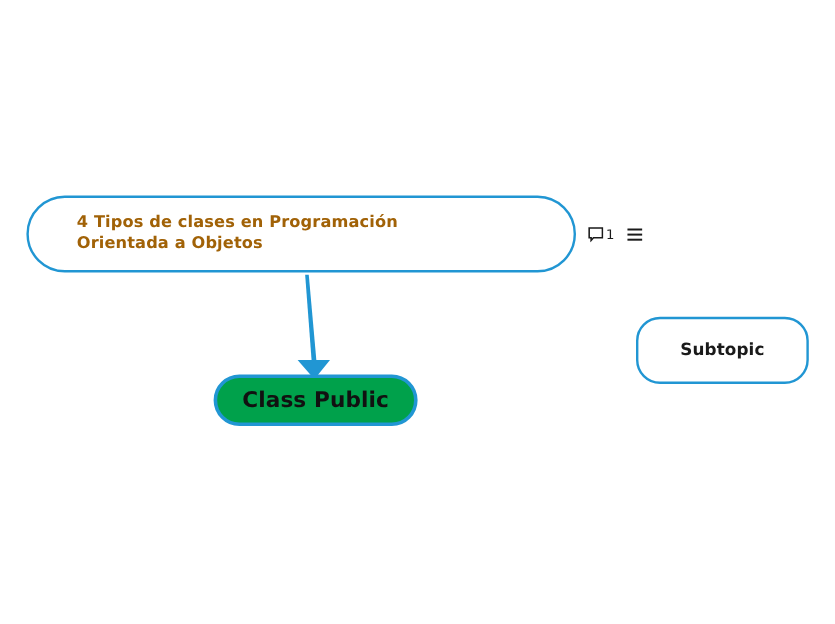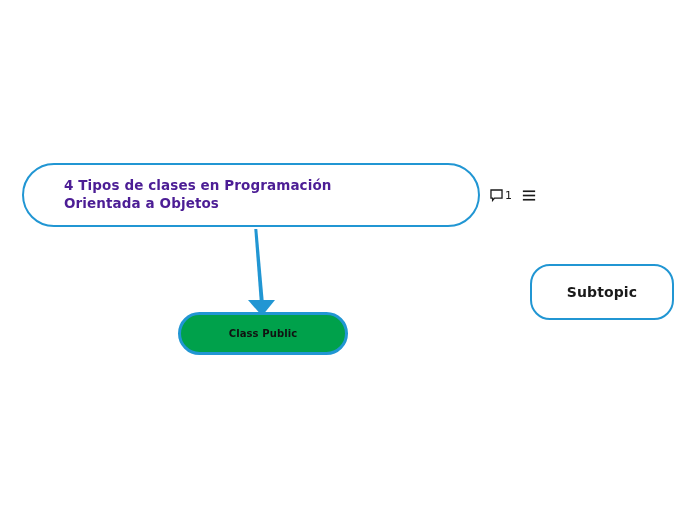--- a/index.html
+++ b/index.html
@@ -48,39 +48,39 @@
     width: 458px;
     height: 64px;
     border-width: 2px;
     border-radius: 32px;
     background: #ffffff;
     padding: 0 40px;
   }
   #root-node .node-text {
     font-size: 13.5px;
     font-weight: bold;
-    color: #4c1d95;
+    color: #a16207;
     line-height: 1.33;
     letter-spacing: 0.1px;
     white-space: pre-line;
   }
 
   
   #class-public-node {
     left: 178px;
     top: 312px;
     width: 170px;
     height: 43px;
     border-width: 3px;
     border-radius: 22px;
     background: #00a14b;
     justify-content: center;
   }
   #class-public-node .node-text {
-    font-size: 10px;
+    font-size: 18px;
     font-weight: bold;
     color: #111111;
     letter-spacing: 0.1px;
   }
 
   
   #subtopic-node {
     left: 530px;
     top: 264px;
     width: 144px;

